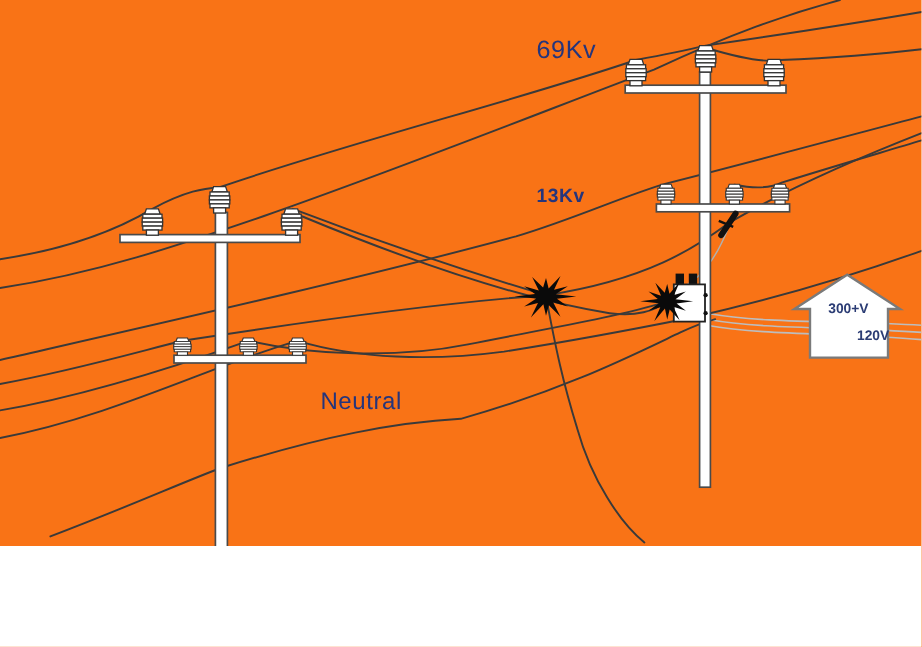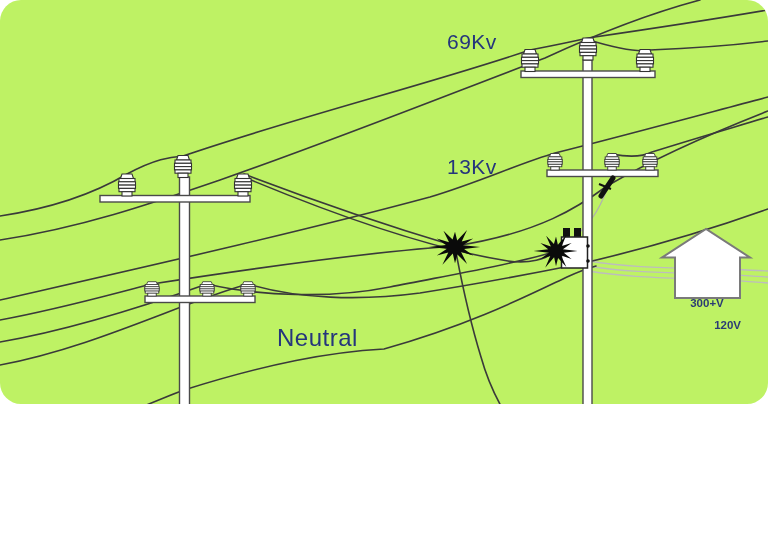--- a/index.html
+++ b/index.html
@@ -1,26 +1,25 @@
 <!DOCTYPE html>
 <html><head>
 <meta charset="utf-8">
 <style>
   html,body{margin:0;padding:0;background:#fff;}
   .stage{
-    position:relative;width:768px;height:404px;background:#bef264;overflow:hidden;
+    position:relative;width:768px;height:455px;background:#f97316;overflow:hidden;
     font-family:"Liberation Sans", sans-serif;
-    border-radius:21px;
   }
   .stage svg{position:absolute;left:0;top:0;}
   .lbl{position:absolute;color:#25357c;white-space:nowrap;}
   .lbl-69{left:447px;top:30px;font-size:21px;letter-spacing:.5px;}
-  .lbl-13{left:447px;top:155px;font-size:21px;letter-spacing:.5px;}
-  .lbl-neutral{left:277px;top:324px;font-size:24px;letter-spacing:.5px;text-align:right;}
-  .lbl-house{left:673px;width:68px;text-align:center;font-size:11.5px;font-weight:bold;color:#2b3c74;margin-top:45px;}
+  .lbl-13{left:447px;top:155px;font-size:16px;letter-spacing:.5px;font-weight:bold;}
+  .lbl-neutral{left:267px;top:324px;font-size:20px;letter-spacing:.5px;text-align:right;}
+  .lbl-house{left:673px;width:68px;text-align:center;font-size:11.5px;font-weight:bold;color:#2b3c74;}
   .lbl-300{top:252px;}
   .lbl-120{top:274px;text-align:right;}
 </style>
 </head>
 <body>
 
 <div class="stage">
 
   <svg width="768" height="539" viewBox="0 0 768 539">
     <defs>

